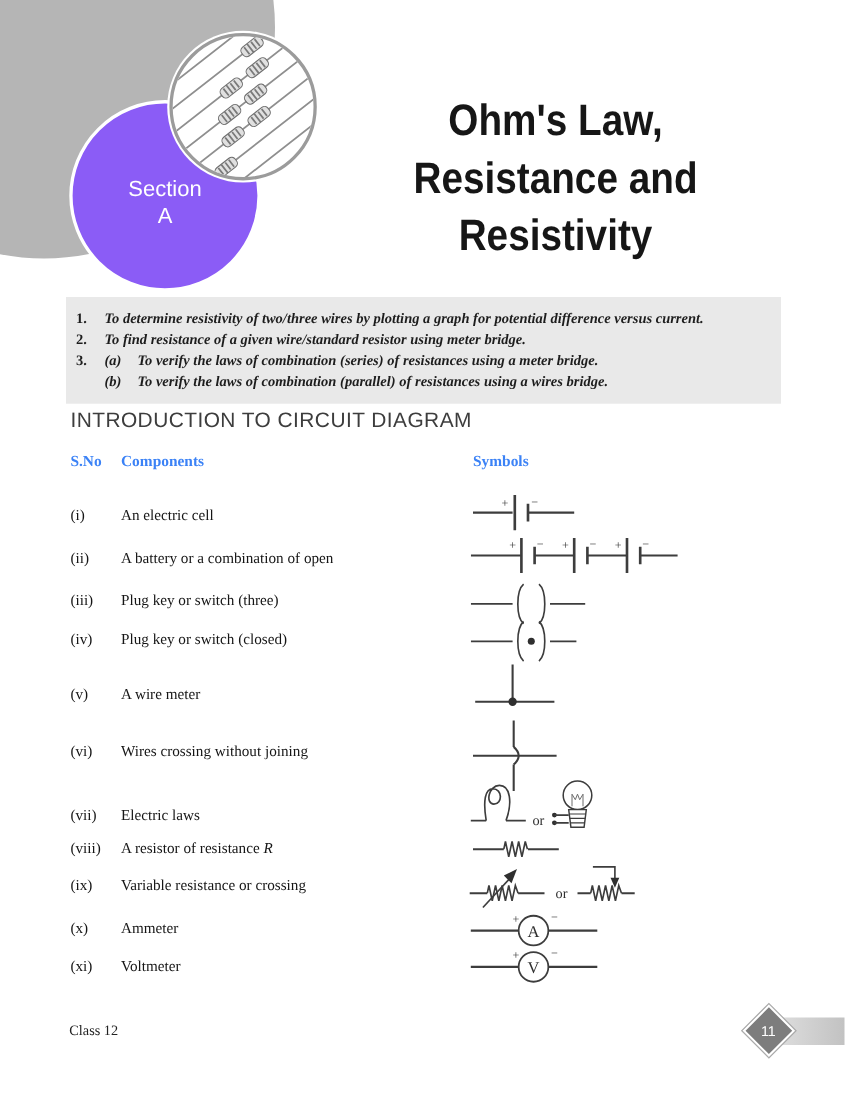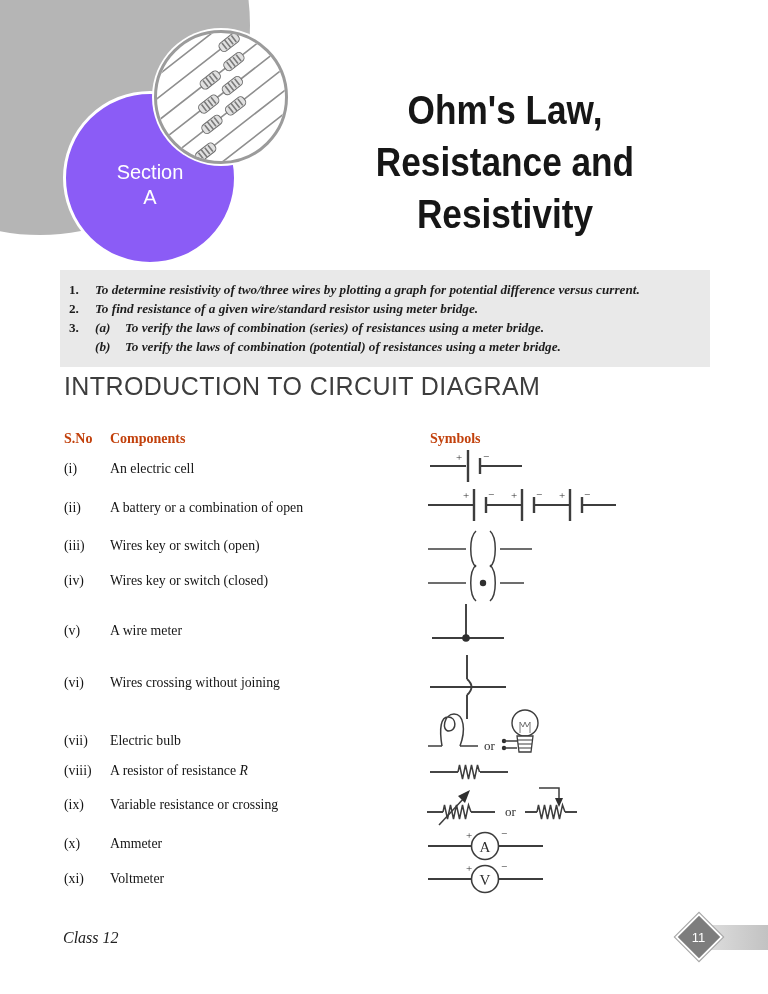--- a/index.html
+++ b/index.html
@@ -22,40 +22,40 @@
   
   .exp-box{position:absolute;left:60px;top:270px;width:650px;box-sizing:border-box;
     background:#e9e9e9;padding:10px 0 11px 0;}
   .exp-row{display:flex;font-size:13.2px;line-height:19px;color:#1d1d1d;}
   .exp-num{width:26px;margin-left:9px;font-weight:bold;flex:none;}
   .exp-text{flex:1;padding-right:30px;font-weight:bold;font-style:italic;}
   .exp-sub-label{width:30px;flex:none;font-weight:bold;font-style:italic;}
   .exp-sub{flex:1;}
   
   .intro-heading{position:absolute;left:64px;top:372px;margin:0;font-family:"Liberation Sans",sans-serif;
-    font-weight:400;font-size:25px;letter-spacing:.4px;color:#3d3d3d;}
+    font-weight:400;font-size:19px;letter-spacing:.4px;color:#3d3d3d;}
   .intro-body{position:absolute;left:64px;top:396px;width:646px;margin:0;font-size:14px;
     line-height:18px;text-align:justify;color:#141414;}
   
-  .col-head{position:absolute;top:431px;font-weight:bold;font-size:14px;color:#c2410c;}
+  .col-head{position:absolute;top:413px;font-weight:bold;font-size:14px;color:#3b82f6;}
   .trow{position:absolute;left:64px;width:360px;font-size:13.8px;color:#151515;}
   .trow .sno{position:absolute;left:0;}
   .trow .comp{position:absolute;left:46px;width:314px;}
   .comp-italic{font-style:italic;}
   .sym{position:absolute;}
   .sym .w{stroke:#3d3d3d;stroke-width:1.9;fill:none;}
   .sym .w2{stroke:#3d3d3d;stroke-width:2.4;fill:none;}
   .sym .thin{stroke:#3d3d3d;stroke-width:1.5;fill:none;}
   .sym .fil{fill:#2f2f2f;stroke:none;}
   .sym text{fill:#2f2f2f;font-family:"Liberation Serif",serif;}
   .pm{font-size:11px;text-anchor:middle;}
   .ortxt{font-size:13px;}
   .meter-letter{font-size:15px;text-anchor:middle;}
   
-  .footer-class{position:absolute;left:63px;top:929px;font-size:16px;color:#222;font-style:italic;}
+  .footer-class{position:absolute;left:63px;top:929px;font-size:13px;color:#222;}
   .footer-bar{position:absolute;left:697px;top:925px;width:71px;height:25px;z-index:1;
     background:linear-gradient(to right,#e2e2e2,#c2c2c2);}
   .diamond{position:absolute;left:682px;top:920px;width:30px;height:30px;transform:rotate(45deg);
     background:#7d7d7d;border:2px solid #ffffff;outline:1px solid #a8a8a8;z-index:2;
     display:flex;align-items:center;justify-content:center;}
   .diamond span{transform:rotate(-45deg);color:#ffffff;font-family:"Liberation Sans",sans-serif;
     font-size:13px;}
 </style>
 </head>
 <body>
@@ -128,21 +128,21 @@
     </div>
     <div class="exp-row">
       <span class="exp-num">3.</span>
       <div class="exp-sub">
         <div class="exp-row">
           <span class="exp-sub-label">(a)</span>
           <span class="exp-text">To verify the laws of combination (series) of resistances using a meter bridge.</span>
         </div>
         <div class="exp-row">
           <span class="exp-sub-label">(b)</span>
-          <span class="exp-text">To verify the laws of combination (potential) of resistances using a meter bridge.</span>
+          <span class="exp-text">To verify the laws of combination (parallel) of resistances using a wires bridge.</span>
         </div>
       </div>
     </div>
   </div>
 
   <h2 class="intro-heading">INTRODUCTION TO CIRCUIT DIAGRAM</h2>
 
   <span class="col-head" style="left:64px">S.No</span>
   <span class="col-head" style="left:110px">Components</span>
   <span class="col-head" style="left:430px">Symbols</span>
@@ -150,37 +150,37 @@
   <div class="trow" style="top:461px">
       <span class="sno">(i)</span>
       <span class="comp">An electric cell</span>
     </div>
   <div class="trow" style="top:500px">
       <span class="sno">(ii)</span>
       <span class="comp">A battery or a combination of open</span>
     </div>
   <div class="trow" style="top:538px">
       <span class="sno">(iii)</span>
-      <span class="comp">Wires key or switch (open)</span>
+      <span class="comp">Plug key or switch (three)</span>
     </div>
   <div class="trow" style="top:573px">
       <span class="sno">(iv)</span>
-      <span class="comp">Wires key or switch (closed)</span>
+      <span class="comp">Plug key or switch (closed)</span>
     </div>
   <div class="trow" style="top:623px">
       <span class="sno">(v)</span>
       <span class="comp">A wire meter</span>
     </div>
   <div class="trow" style="top:675px">
       <span class="sno">(vi)</span>
       <span class="comp">Wires crossing without joining</span>
     </div>
   <div class="trow" style="top:733px">
       <span class="sno">(vii)</span>
-      <span class="comp">Electric bulb</span>
+      <span class="comp">Electric laws</span>
     </div>
   <div class="trow" style="top:763px">
       <span class="sno">(viii)</span>
       <span class="comp"><span>A resistor of resistance</span> <span class="comp-italic">R</span></span>
     </div>
   <div class="trow" style="top:797px">
       <span class="sno">(ix)</span>
       <span class="comp">Variable resistance or crossing</span>
     </div>
   <div class="trow" style="top:836px">

